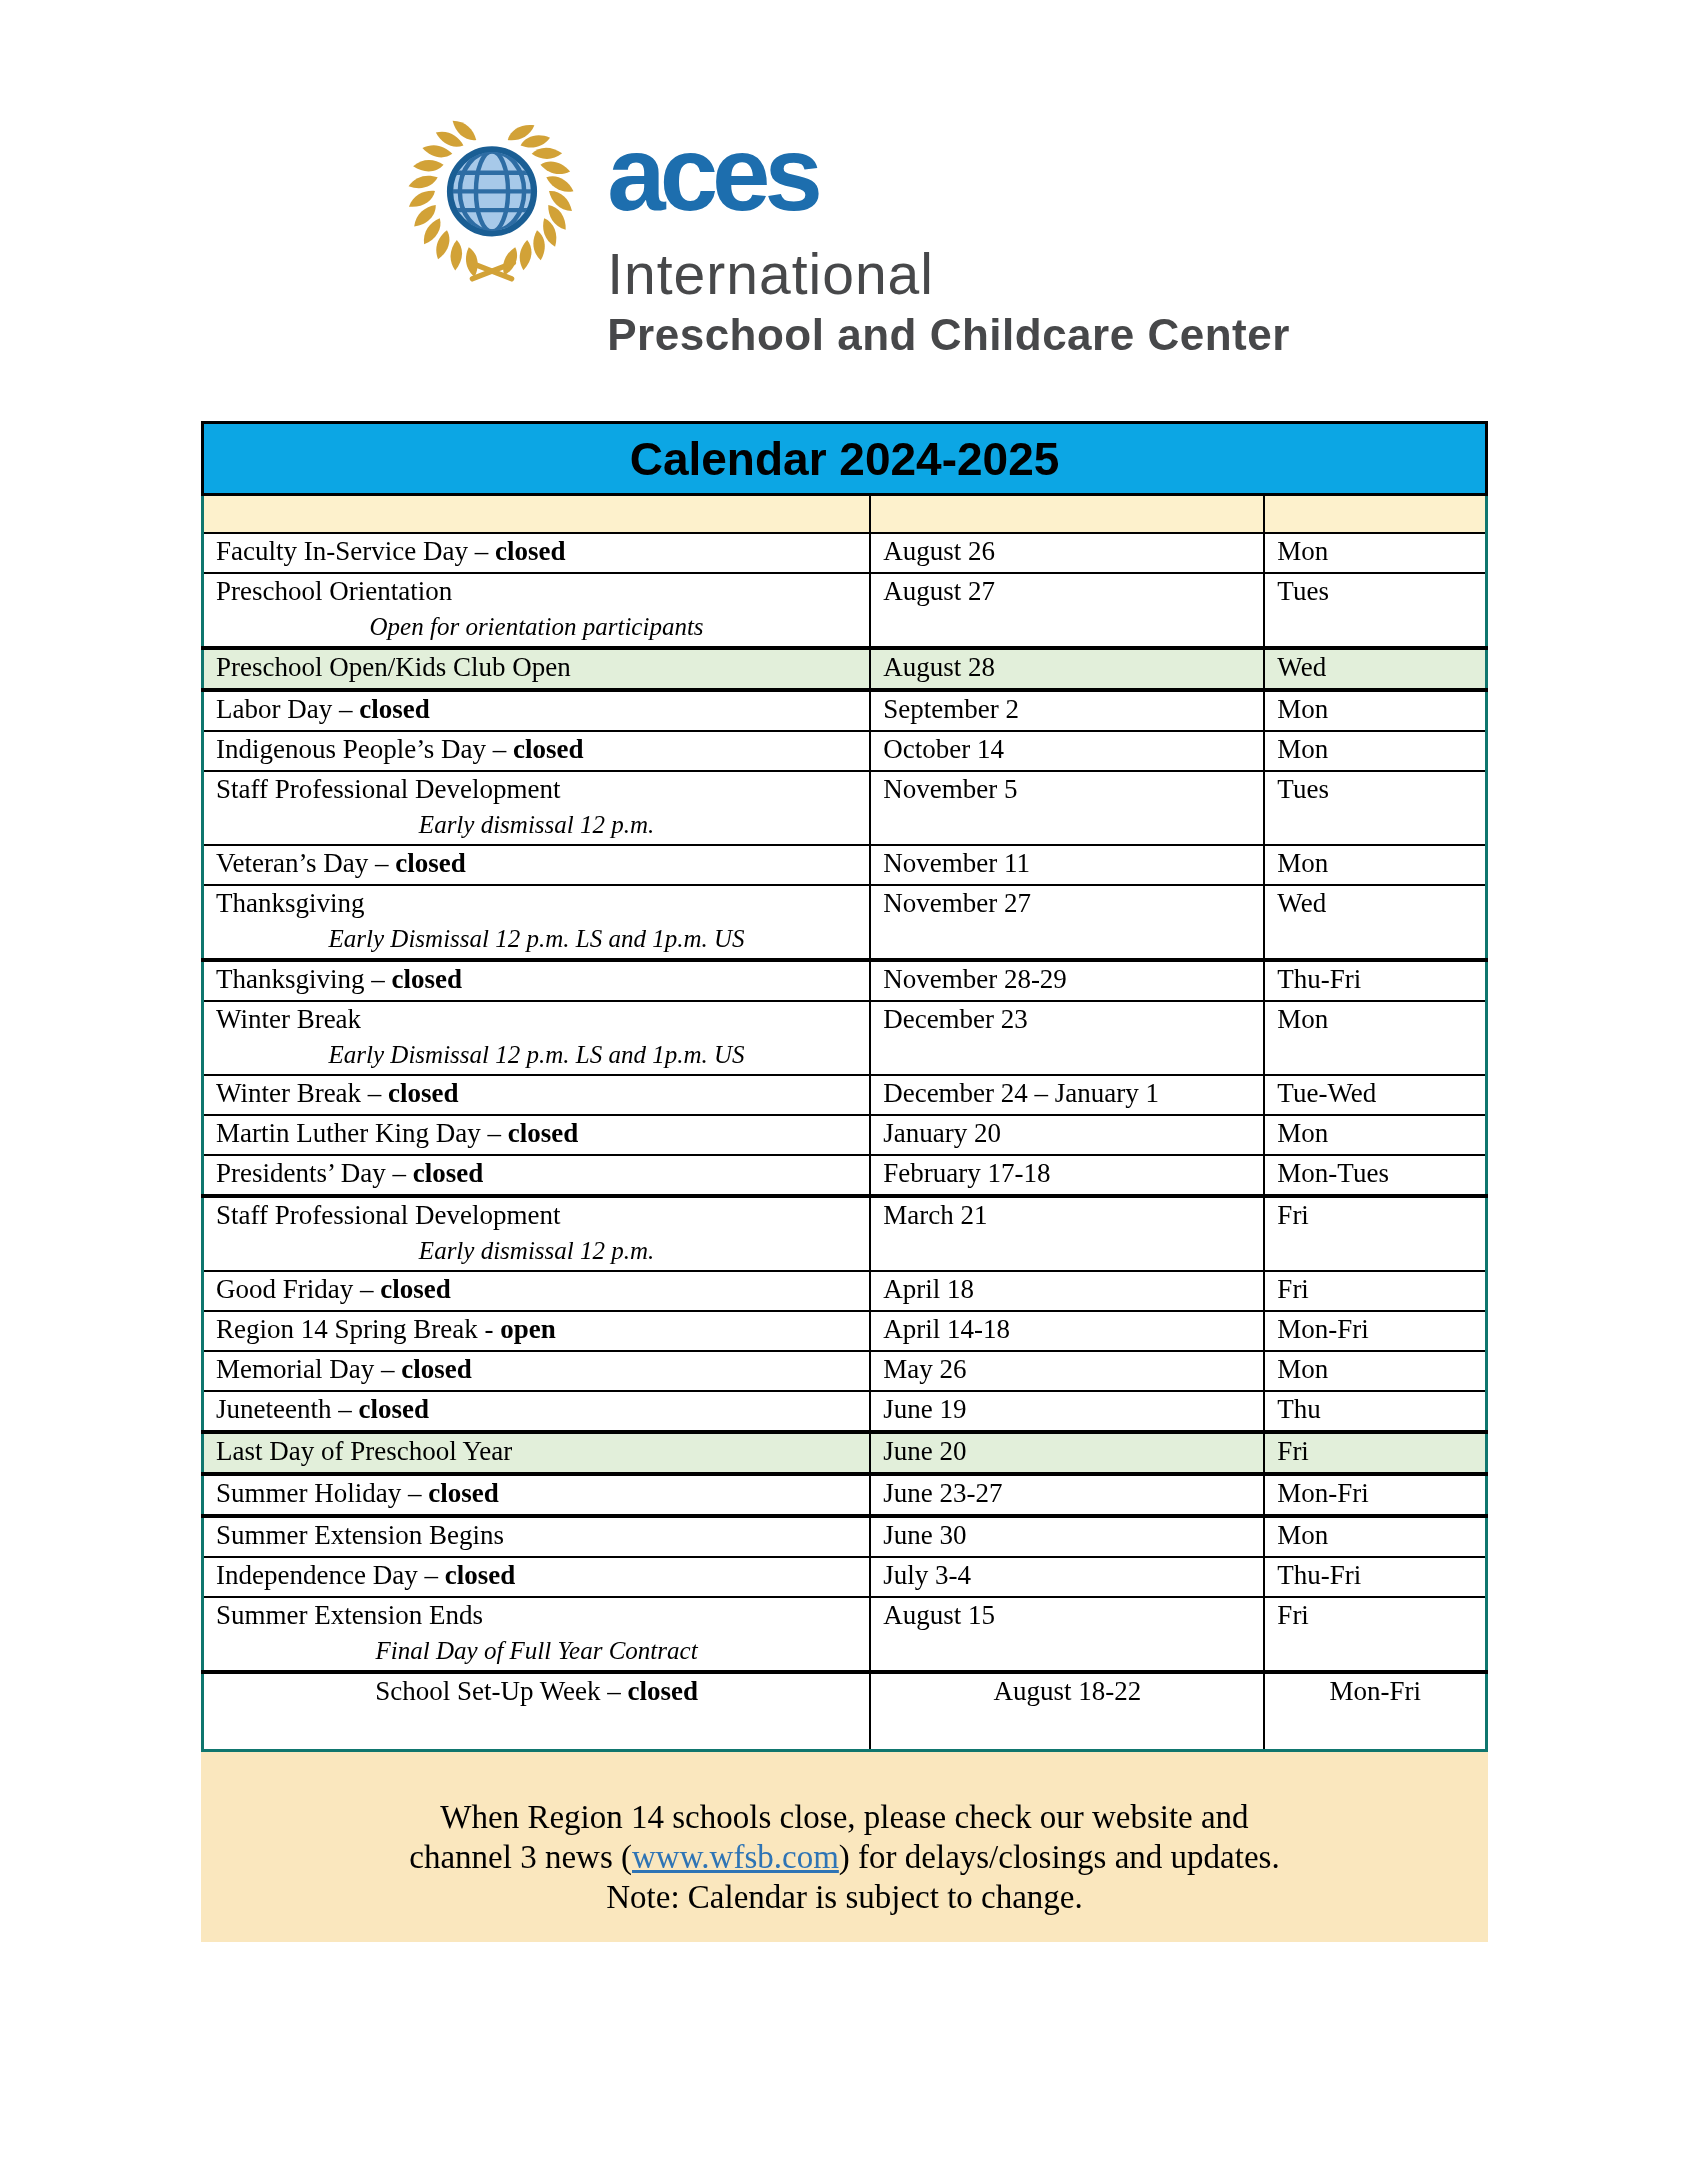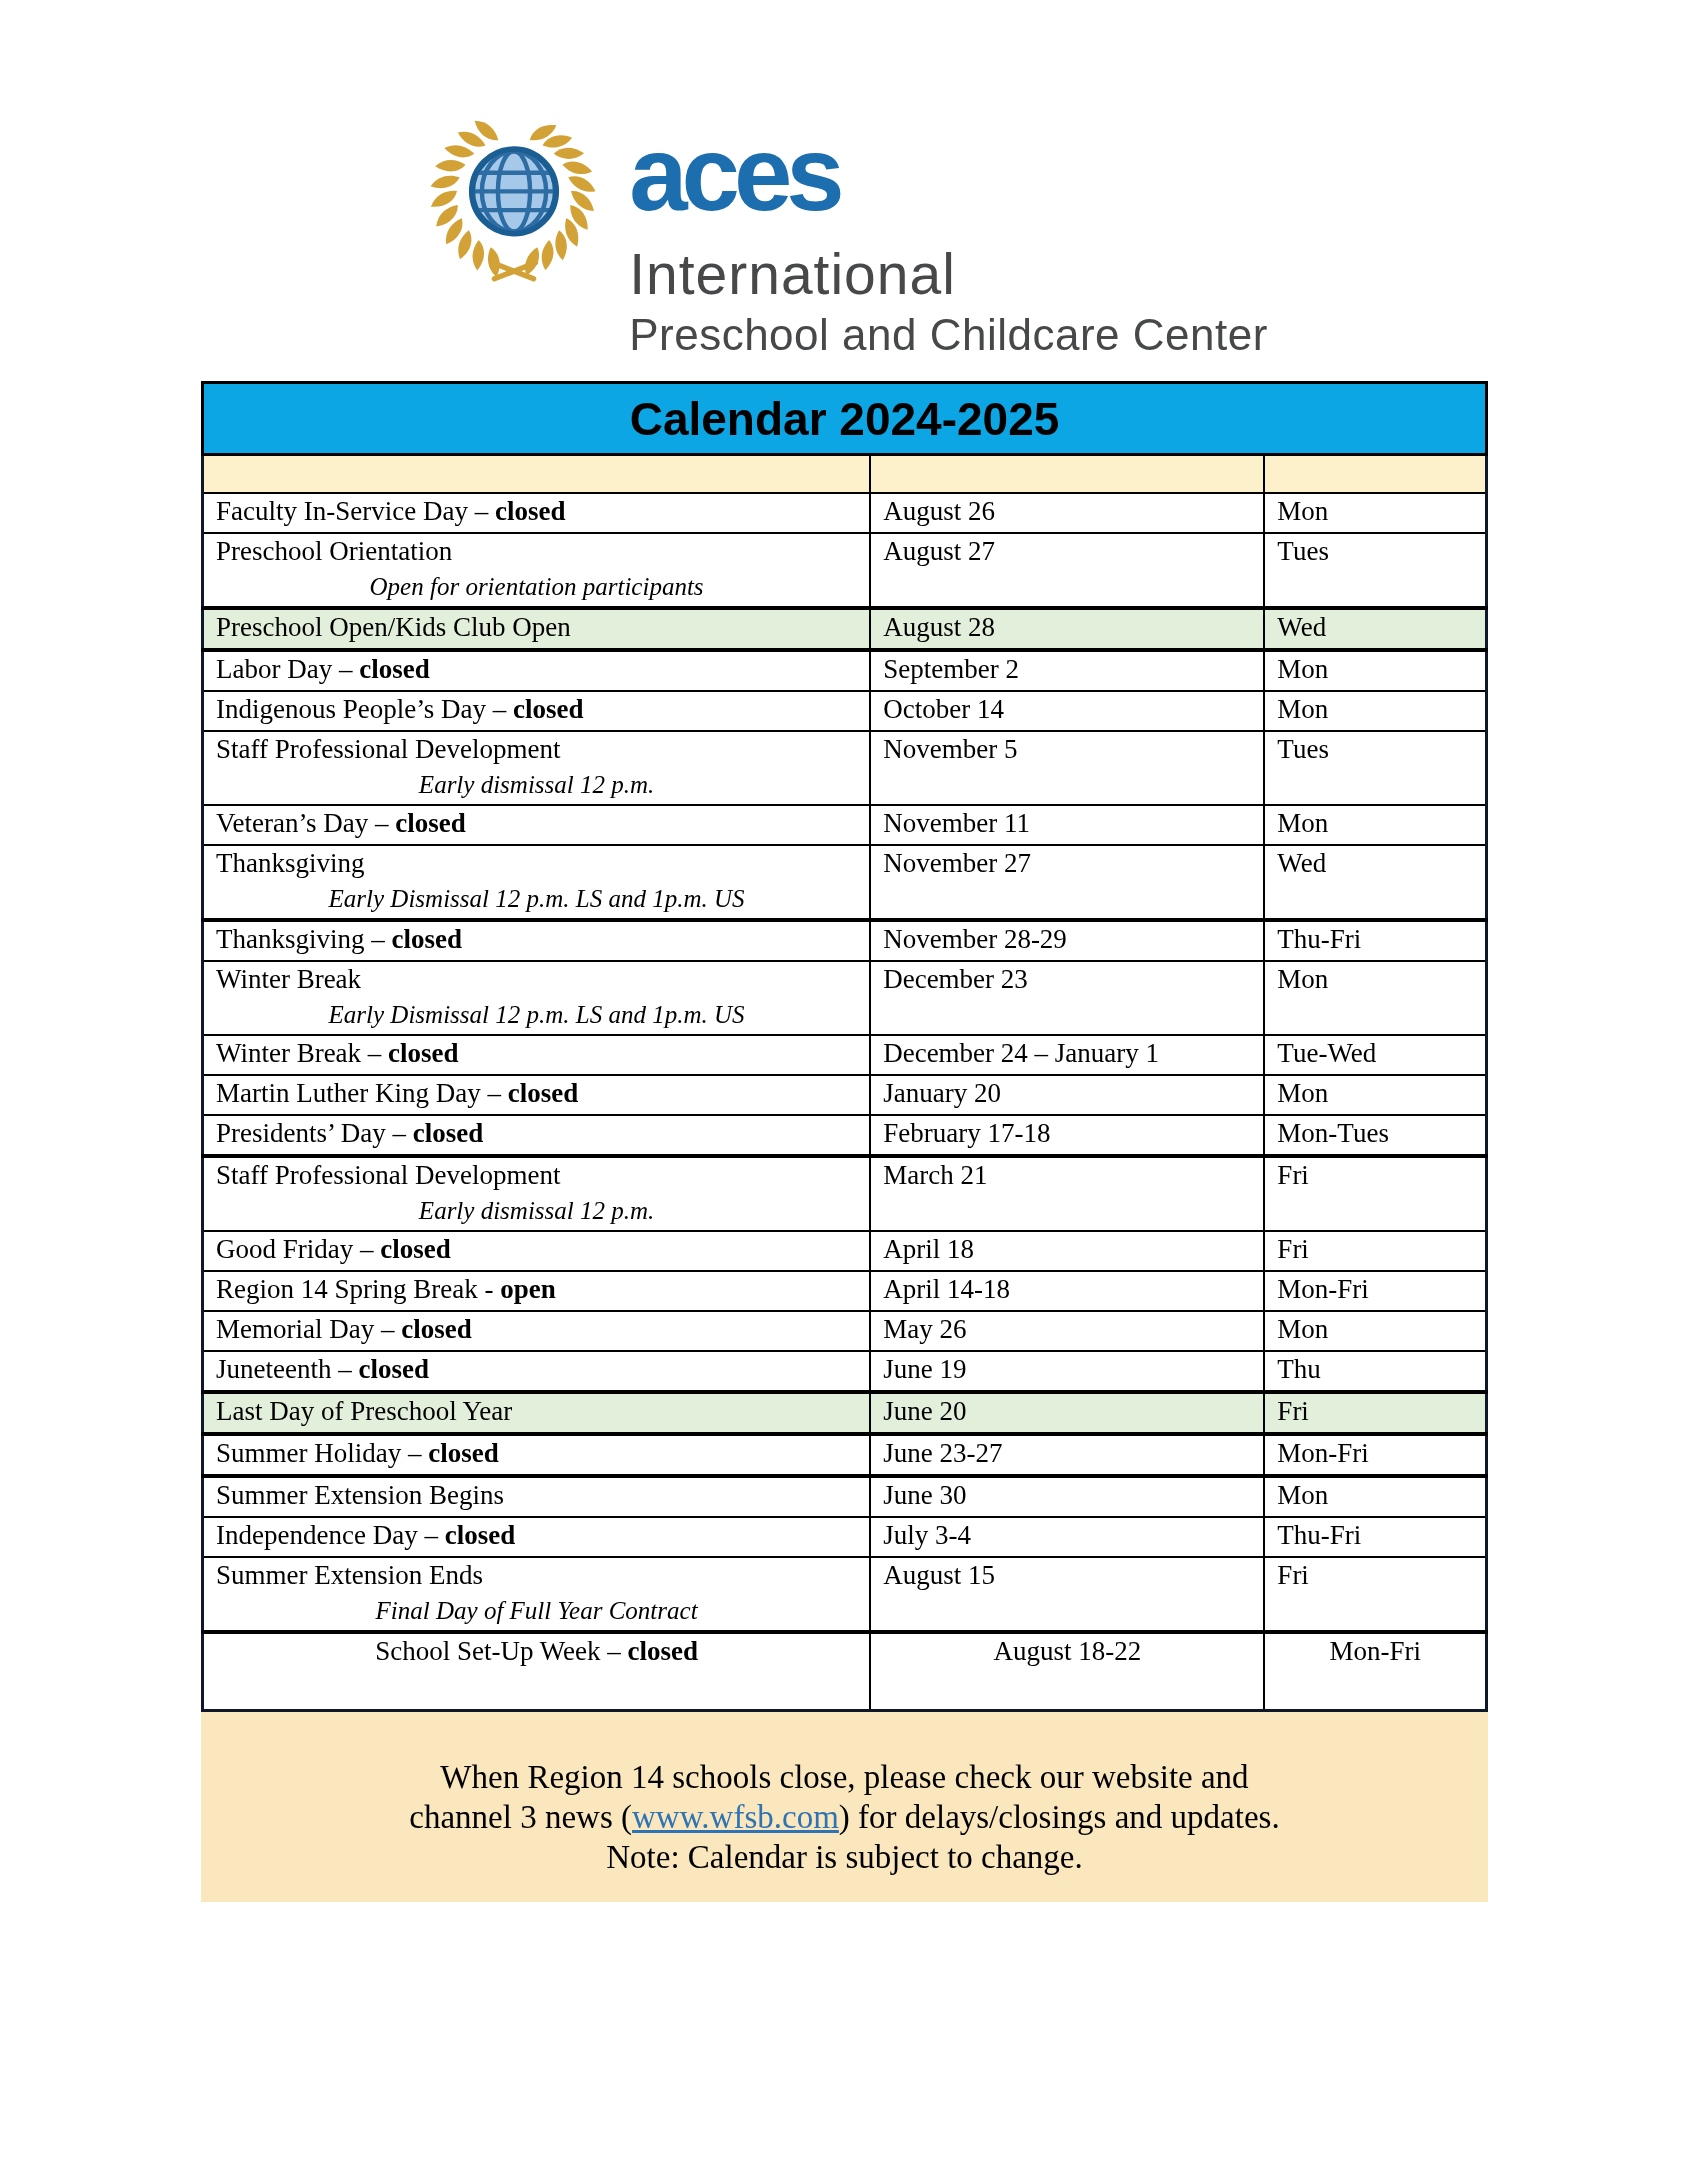--- a/index.html
+++ b/index.html
@@ -21,25 +21,25 @@
     font-family:"Liberation Serif", serif;color:#000;
   }
 
   
   .logo{position:absolute;top:95px;left:0;right:0;display:flex;justify-content:center;align-items:flex-start;gap:16px;}
   .logo-icon{width:198px;height:191px;flex:0 0 auto;}
   .logo-text{display:flex;flex-direction:column;margin-top:26px;}
   .logo-line1{display:flex;align-items:baseline;gap:20px;font-family:"Liberation Sans", sans-serif;flex-direction:column;}
   .brand{font-size:105px;line-height:105px;font-weight:bold;letter-spacing:-6px;color:var(--brand-blue);}
   .brand-suffix{font-size:57px;line-height:57px;font-weight:300;color:var(--text-gray);letter-spacing:1px;}
-  .logo-sub{font-family:"Liberation Sans", sans-serif;font-size:44px;line-height:48px;color:var(--text-gray);margin-top:8px;text-align:center;letter-spacing:0.5px;}
+  .logo-sub{font-family:"Liberation Sans", sans-serif;font-size:44px;line-height:48px;color:var(--text-gray);margin-top:8px;text-align:center;letter-spacing:0.5px;font-weight:bold;}
 
   
   .calendar-wrap{position:absolute;left:201px;top:381px;width:1287px;}
-  table.calendar{width:100%;border-collapse:collapse;border:3px solid #0f172a;table-layout:fixed;}
+  table.calendar{width:100%;border-collapse:collapse;border:3px solid #0f766e;table-layout:fixed;margin-top:40px;}
   col.c1{width:52%;} col.c2{width:30.7%;} col.c3{width:17.3%;}
   tr.title-row td{
     background:var(--title-bar-bg);border:3px solid #000;
     height:69px;text-align:center;vertical-align:middle;
     font-family:"Liberation Sans", sans-serif;font-weight:bold;font-size:46px;color:#000;padding:0;
   }
   tr.header-row td{background:var(--header-row-bg);height:36px;border:2px solid #000;padding:0 12px;}
   td{border:2px solid #000;vertical-align:top;padding:3px 12px 7px 12px;font-size:27px;line-height:28px;}
   tr.thick-top td{border-top-width:4px;}
   tr.highlight td{background:var(--highlight-row-bg);}

